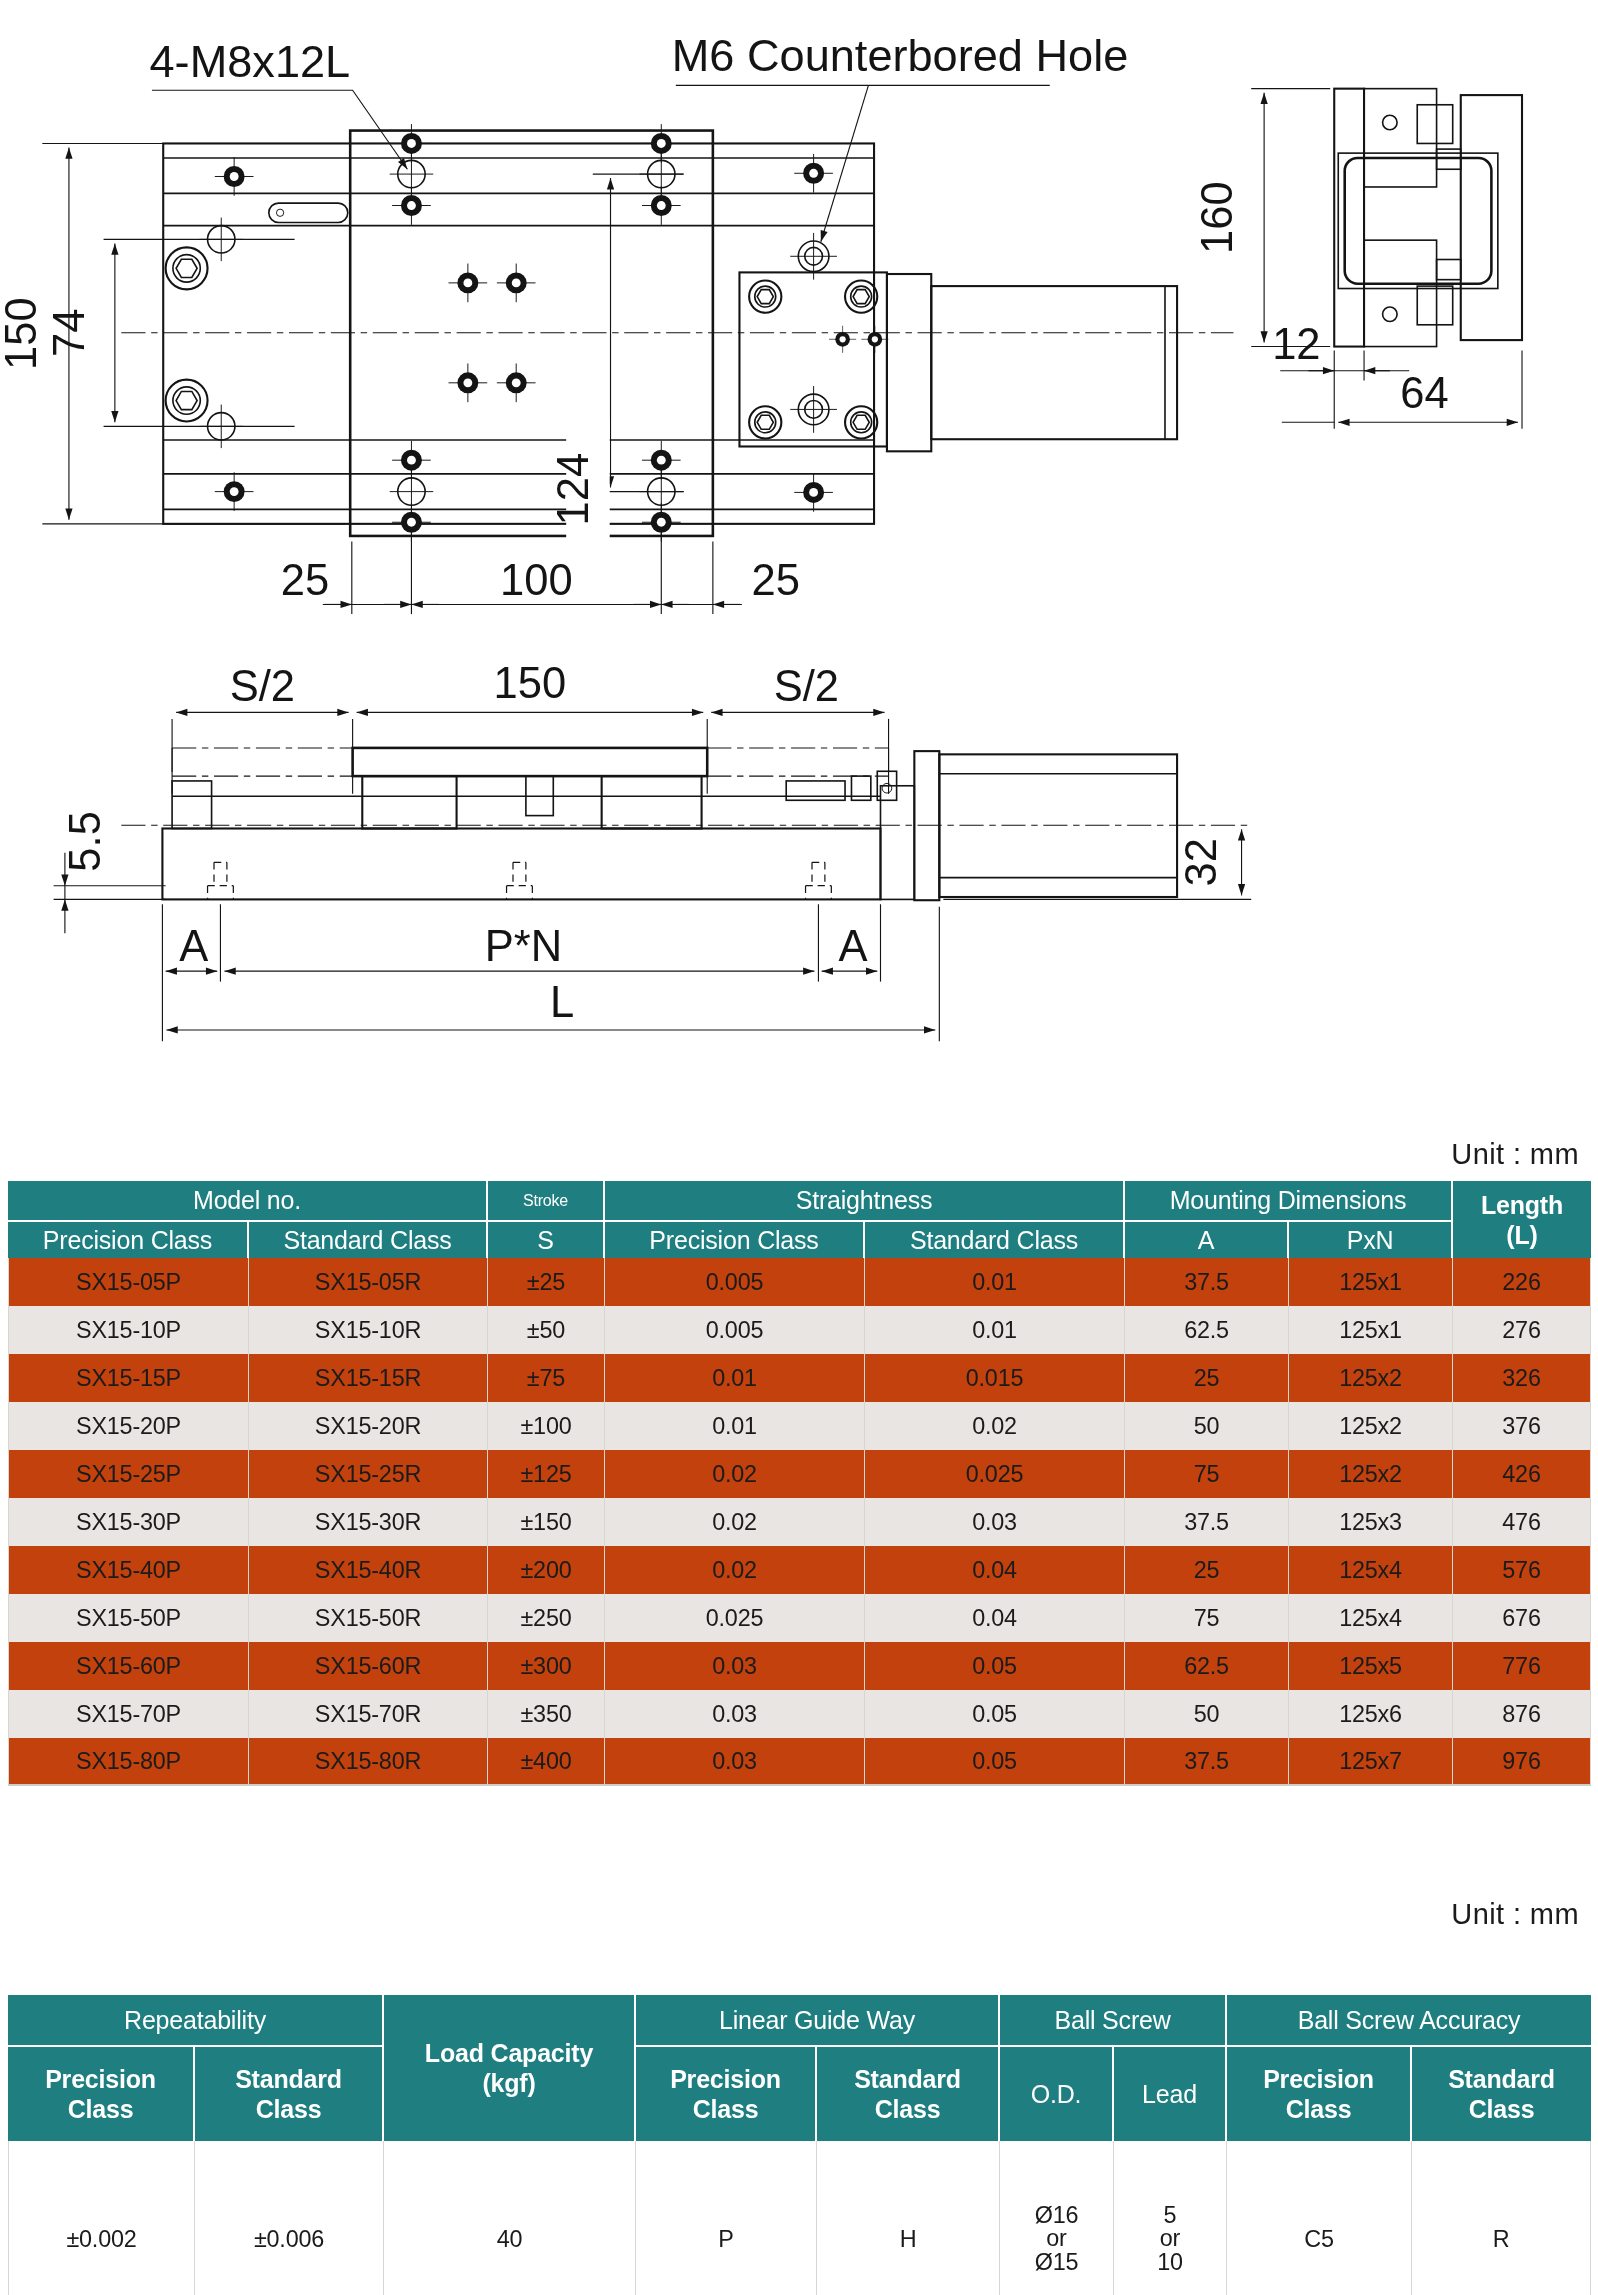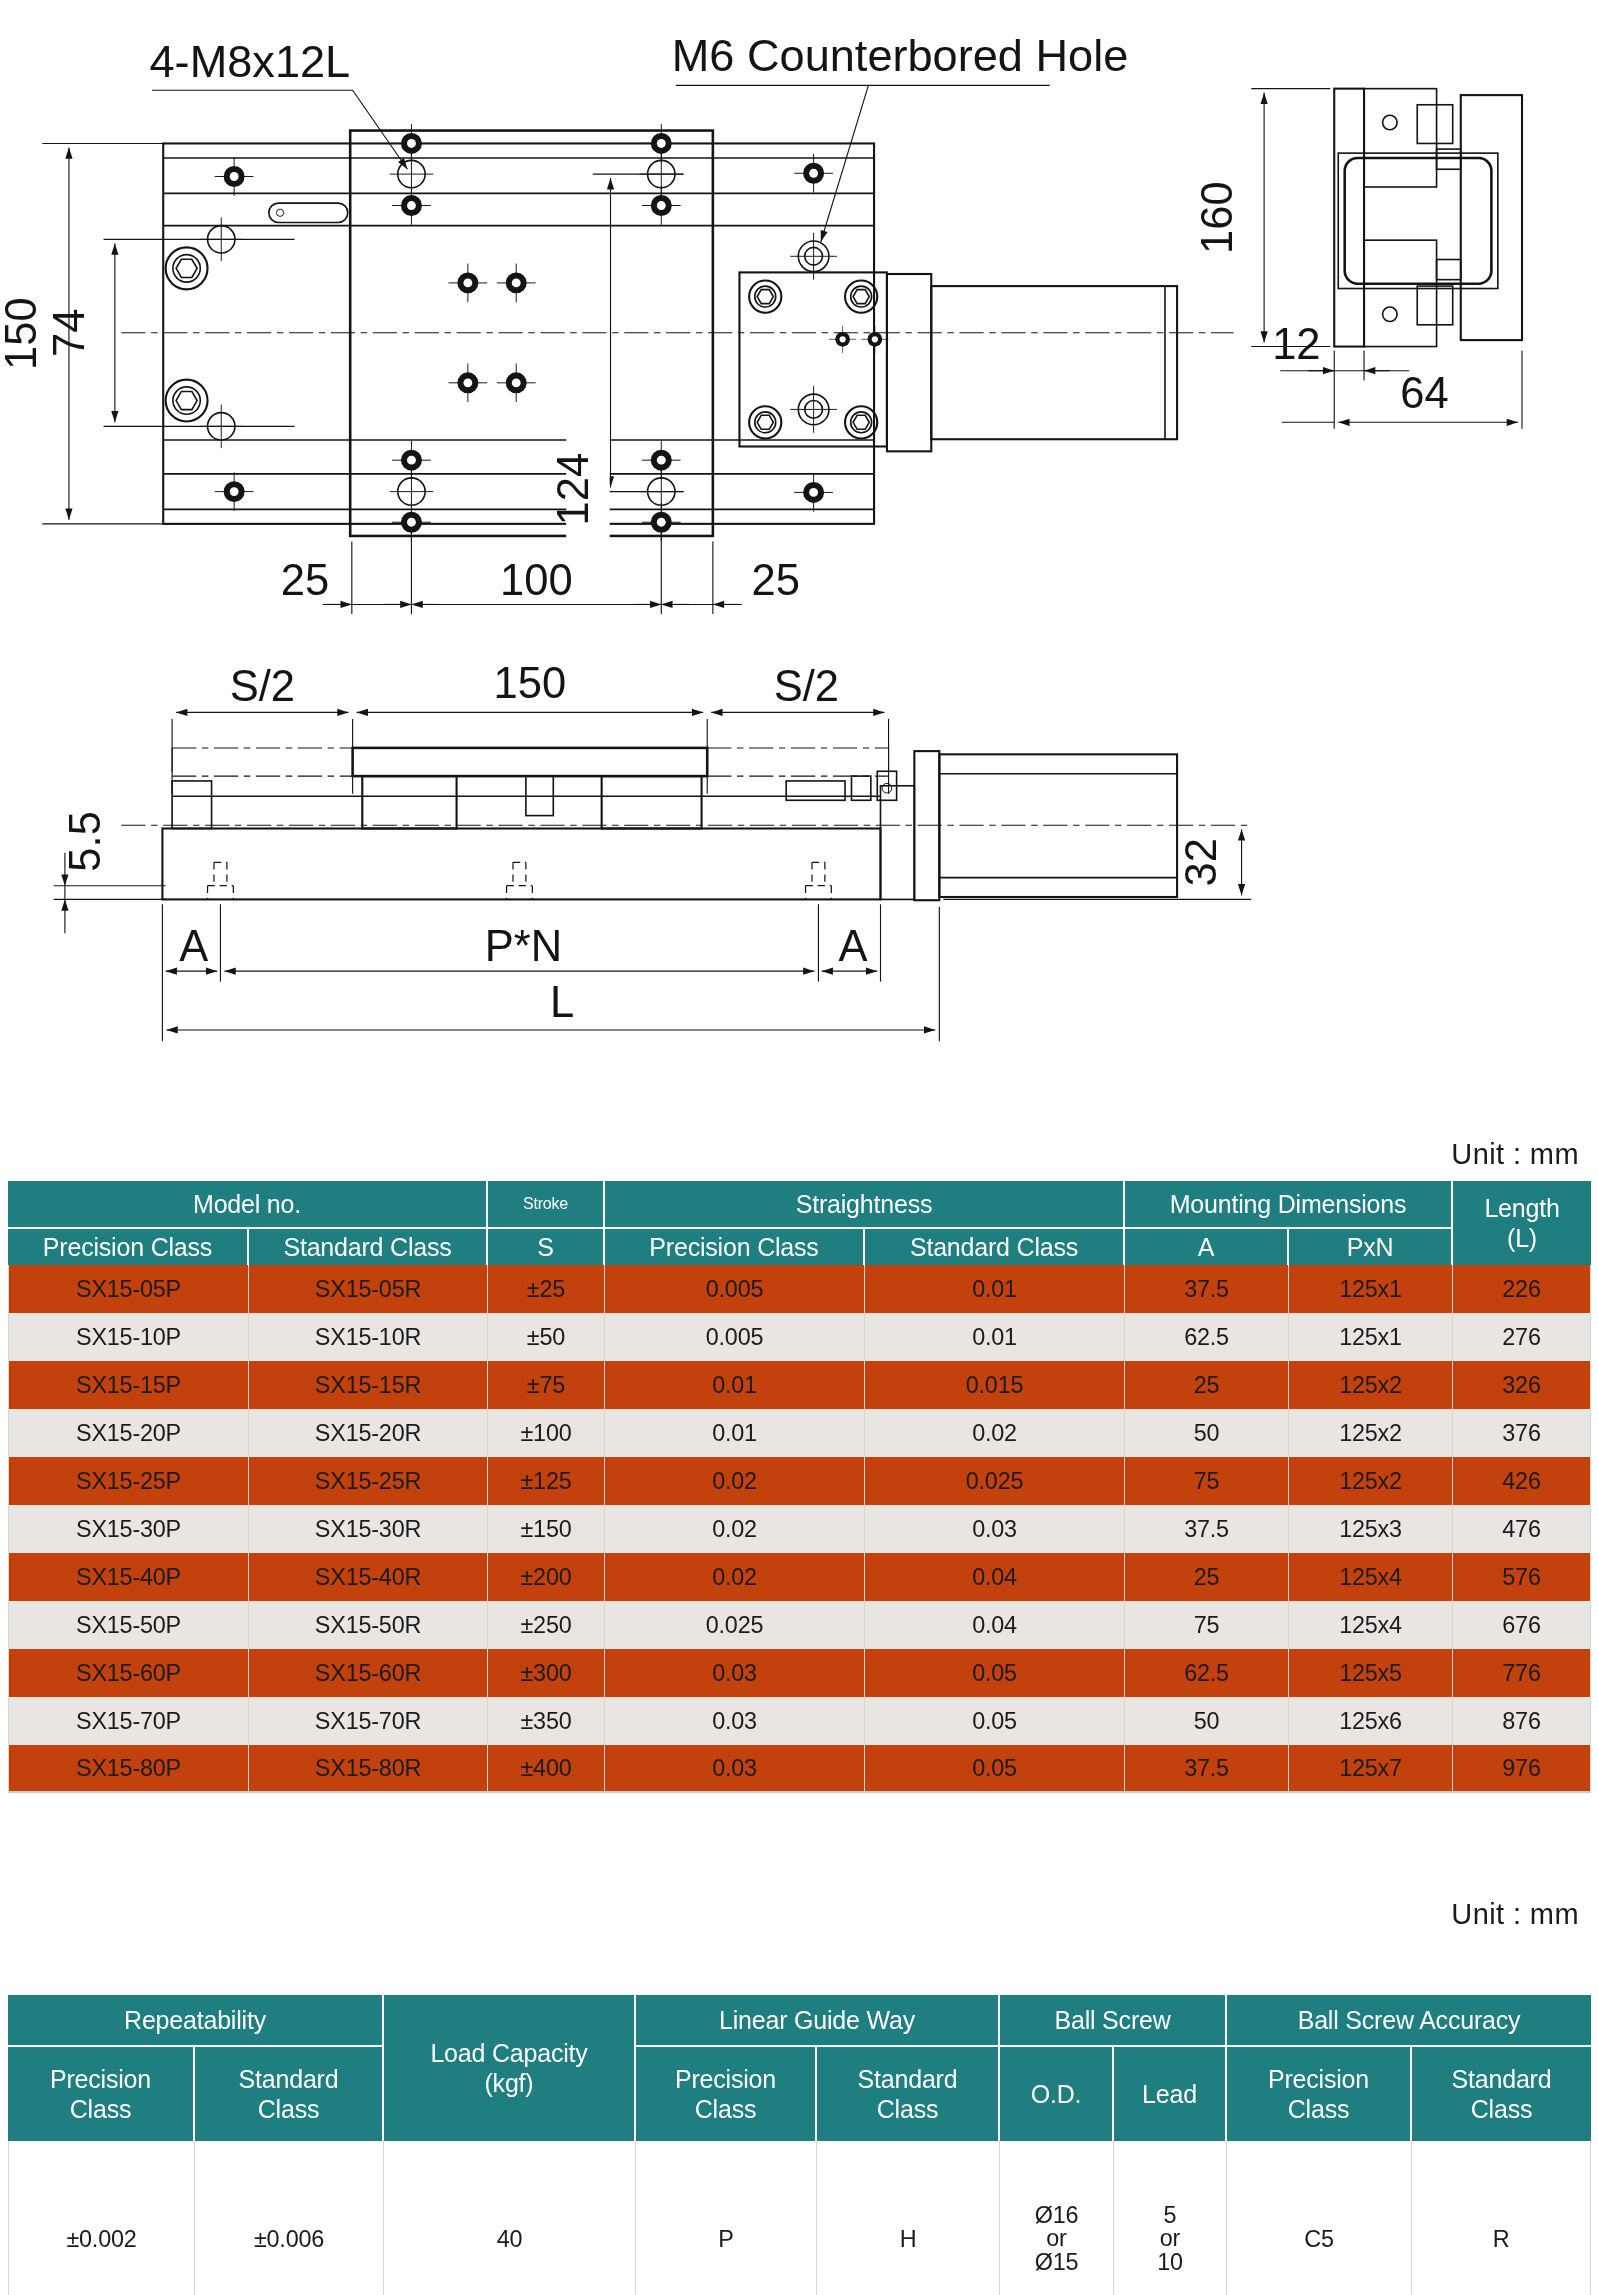--- a/index.html
+++ b/index.html
@@ -22,28 +22,28 @@
   #u1{top:1138px;} #u2{top:1898px;}
   table{position:absolute;left:8px;border-collapse:separate;border-spacing:0;table-layout:fixed;}
   .t1{top:1181px;width:1583px;} .t2{top:1995px;width:1583px;}
   th,td{box-sizing:border-box;padding:0;text-align:center;vertical-align:middle;letter-spacing:-0.2px;}
   th{background:#1e7e80;color:#fff;font-weight:normal;font-size:25px;border-right:2.4px solid #fff;}
   th.nr{border-right:none;}
   th.bb{border-bottom:2.4px solid #fff;}
   th.sm{font-size:16px;}
   td{font-size:23.4px;border-right:1.6px solid #d9d5d1;background:transparent;color:#1b1b1b;}
   tr td:first-child{border-left:1.6px solid #d9d5d1;}
-  .t1 thead tr:nth-child(1){height:48px;padding-left:33px;} .t1 thead tr:nth-child(2){height:36px;}
+  .t1 thead tr:nth-child(1){height:41px;padding-left:33px;} .t1 thead tr:nth-child(2){height:36px;}
   .t1 tbody tr{height:48px;background:#c2410c;}
   .t1 tbody tr:nth-child(even){background:#e9e5e2;}
   .t1 tbody tr:last-child td{border-bottom:2.4px solid #cfccc8;margin-top:48px;}
   .t2 thead tr:nth-child(1){height:52px;} .t2 thead tr:nth-child(2){height:94px;padding-left:11px;}
   .t2 tbody tr{height:198px;background:#fff;}
   .t2 tbody tr td{border-bottom:2.4px solid #d4d0cc;}
-  .h2{line-height:1.2;}
+  .h2{line-height:1.2;font-weight:bold;}
   .stack{display:flex;flex-direction:column;justify-content:center;height:161px;padding:0;margin:0 auto;}
   .stack div{line-height:1;}
 </style>
 </head>
 <body>
 
 <div class="page">
 
 
 <svg width="1599" height="1088" viewBox="0 0 1983 1350">

